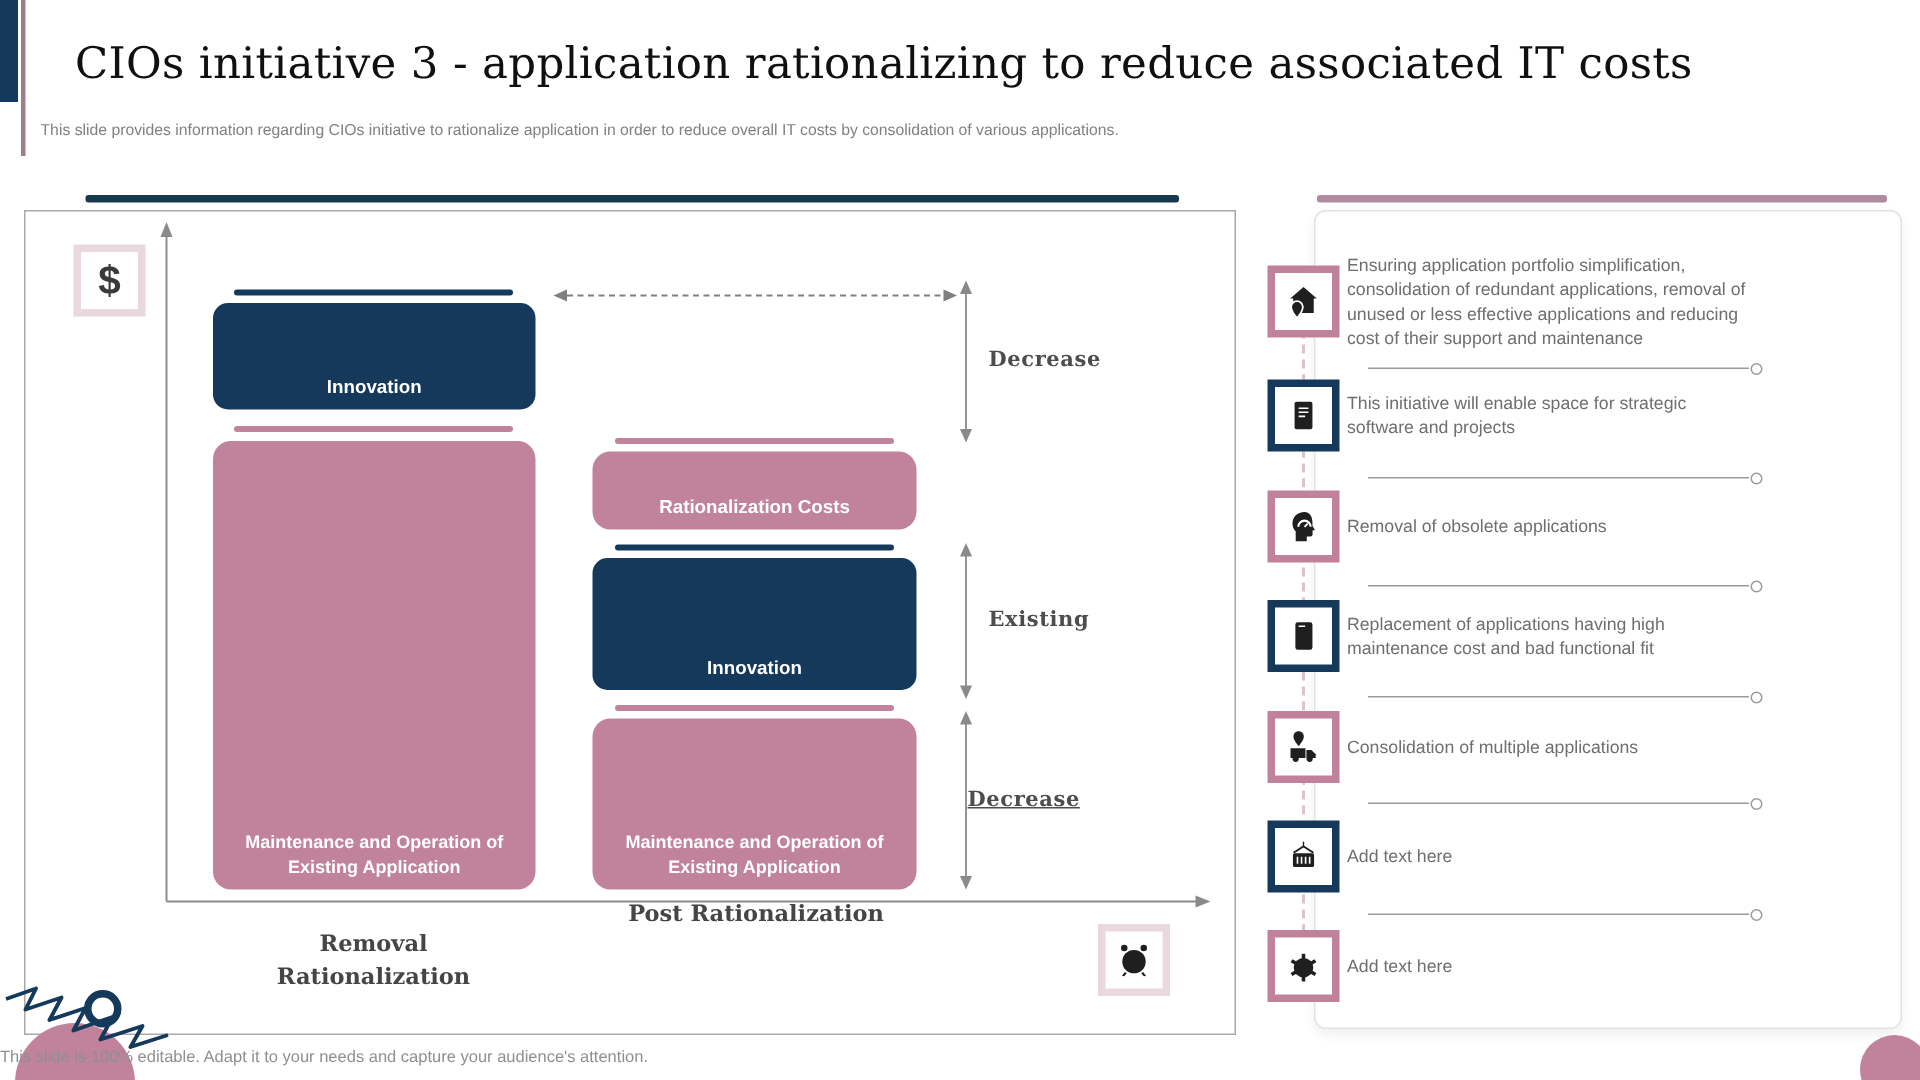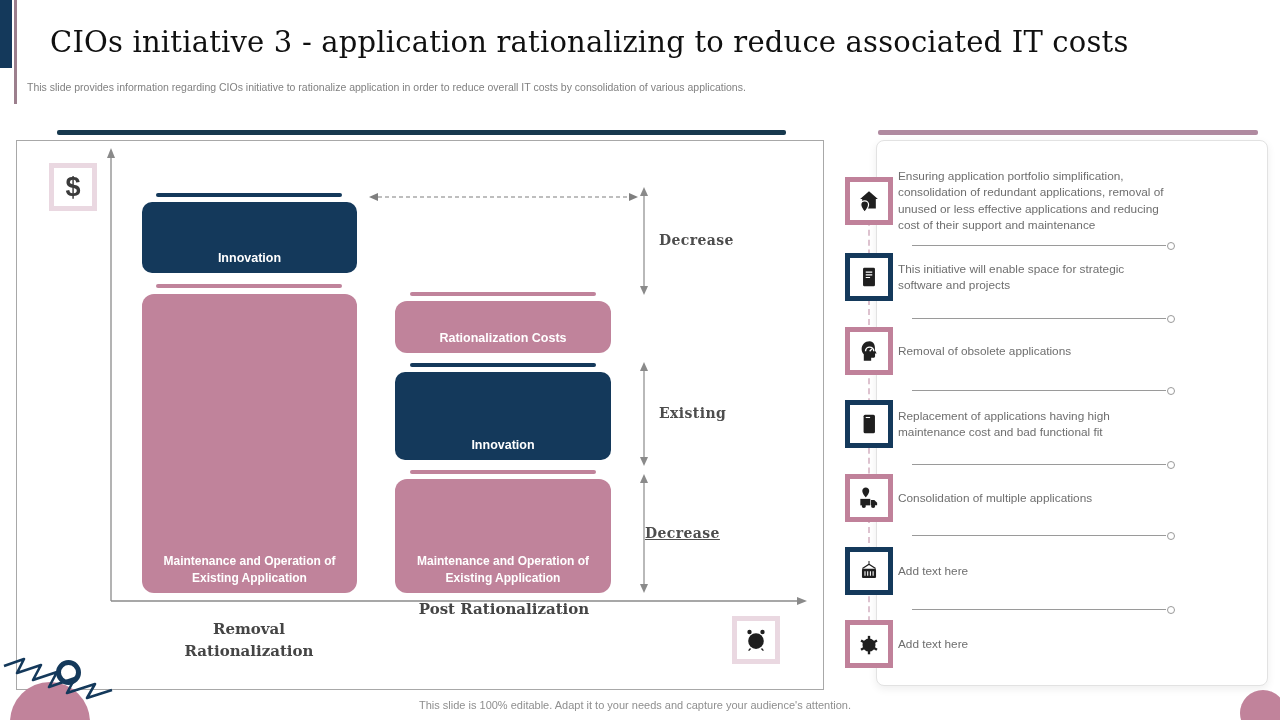--- a/index.html
+++ b/index.html
@@ -53,21 +53,21 @@
   .divider::after{content:'';position:absolute;right:-9px;top:-4px;width:6px;height:6px;
                   border:1px solid #9a9a9a;border-radius:50%;background:#fff;}
   .glyph{width:26px;height:26px;}
   .glyph path,.glyph rect,.glyph circle,.glyph polygon{fill:#1f1f1f;}
 
   
   .circle-bl{left:10px;top:682px;width:80px;height:80px;border-radius:50%;background:#C1839B;}
   .ring{left:56px;top:660px;width:25px;height:25px;box-sizing:border-box;border:5px solid #14395B;
         border-radius:50%;background:transparent;}
   .circle-br{left:1240px;top:690px;width:46px;height:46px;border-radius:50%;background:#C1839B;}
-  .footer{left:0;top:699px;width:1270px;text-align:center;font-size:11px;color:#8f8f8f;}
+  .footer{left:0;top:699px;width:1270px;font-size:11px;color:#8f8f8f;}
 </style>
 </head>
 <body>
 
 <div class="abs corner-bar"></div>
 <div class="abs corner-line"></div>
 <div class="abs title">CIOs initiative 3 - application rationalizing to reduce associated IT costs</div>
 <div class="abs subtitle">This slide provides information regarding CIOs initiative to rationalize application in order to reduce overall IT costs by consolidation of various applications.</div>
 
 <div class="abs line-navy"></div>

